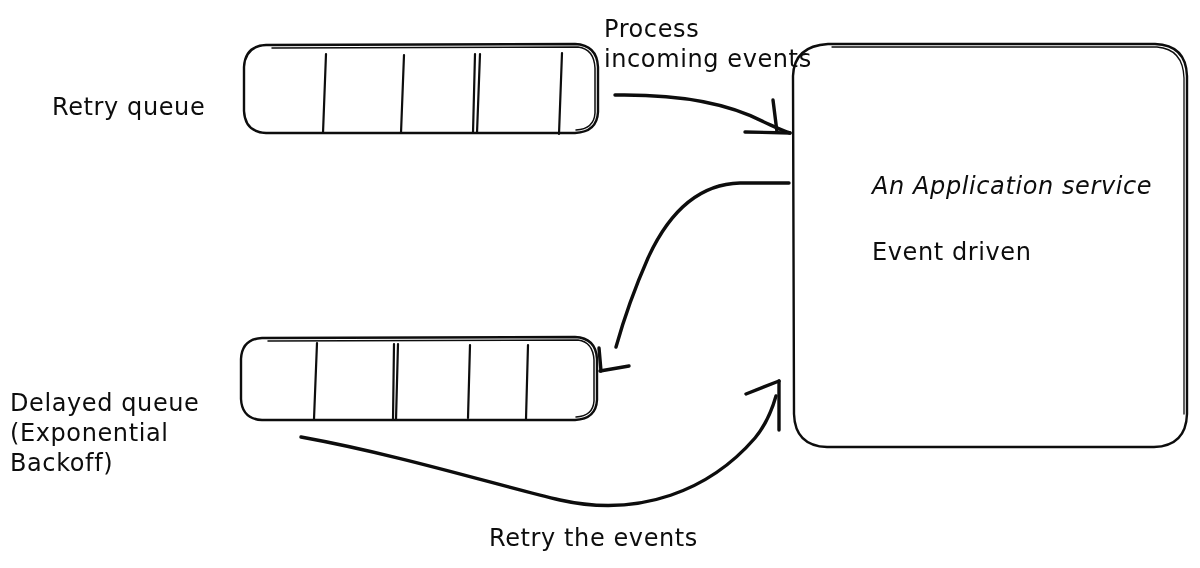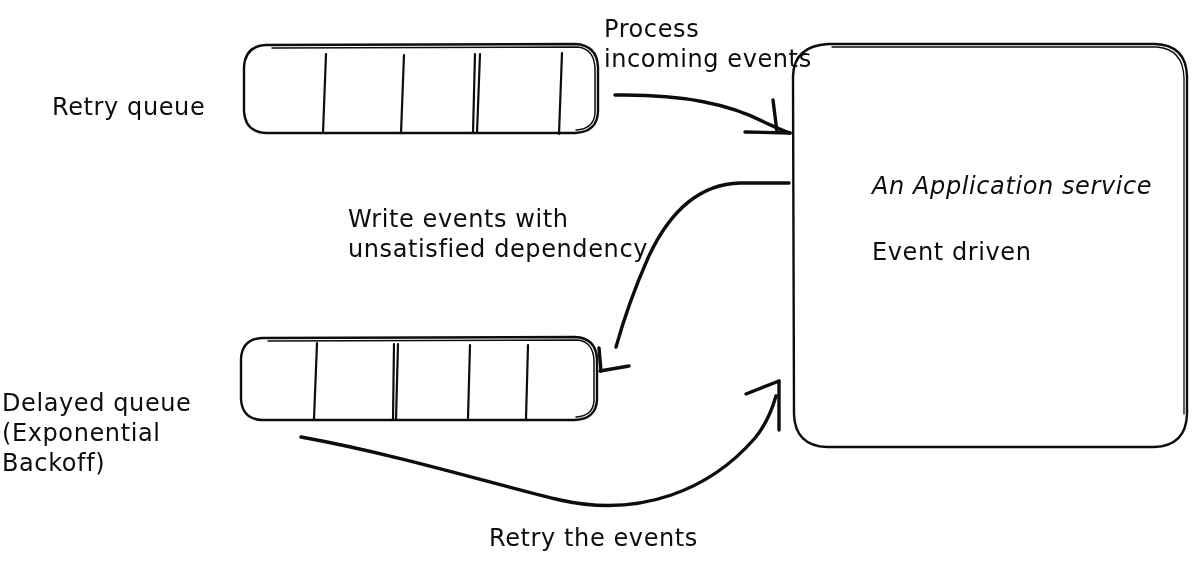--- a/index.html
+++ b/index.html
@@ -50,21 +50,21 @@
     font-size: 24px;
     line-height: 30px;
     letter-spacing: 0.6px;
     white-space: pre-line;
     pointer-events: none;
   }
   .lbl-italic {
     font-style: italic;
   }
   #label-event-queue      { left: 52px;  top: 92px;  }
-  #label-delayed-queue    { left: 2px;  top: 388px; }
+  #label-delayed-queue    { left: 10px;  top: 388px; }
   #label-process-incoming { left: 604px; top: 14px;  }
   #label-write-events     { left: 348px; top: 204px; }
   #label-retry-events     { left: 489px; top: 523px; }
   #label-service-title    { left: 872px; top: 171px; }
   #label-service-subtitle { left: 872px; top: 237px; }
 </style>
 </head>
 <body>
 
 <div id="canvas">
@@ -122,22 +122,20 @@
 
   <div class="lbl" id="label-event-queue">Retry queue</div>
 
   <div class="lbl" id="label-delayed-queue">Delayed queue
 (Exponential
 Backoff)</div>
 
   <div class="lbl" id="label-process-incoming">Process
 incoming events</div>
 
-  <div class="lbl" id="label-write-events">Write events with
-unsatisfied dependency</div>
 
   <div class="lbl" id="label-retry-events">Retry the events</div>
 
   <div class="lbl" id="label-service-subtitle">Event driven</div>
 
   <div class="lbl lbl-italic" id="label-service-title">An Application service</div>
 
 </div>
 
 </body></html>

